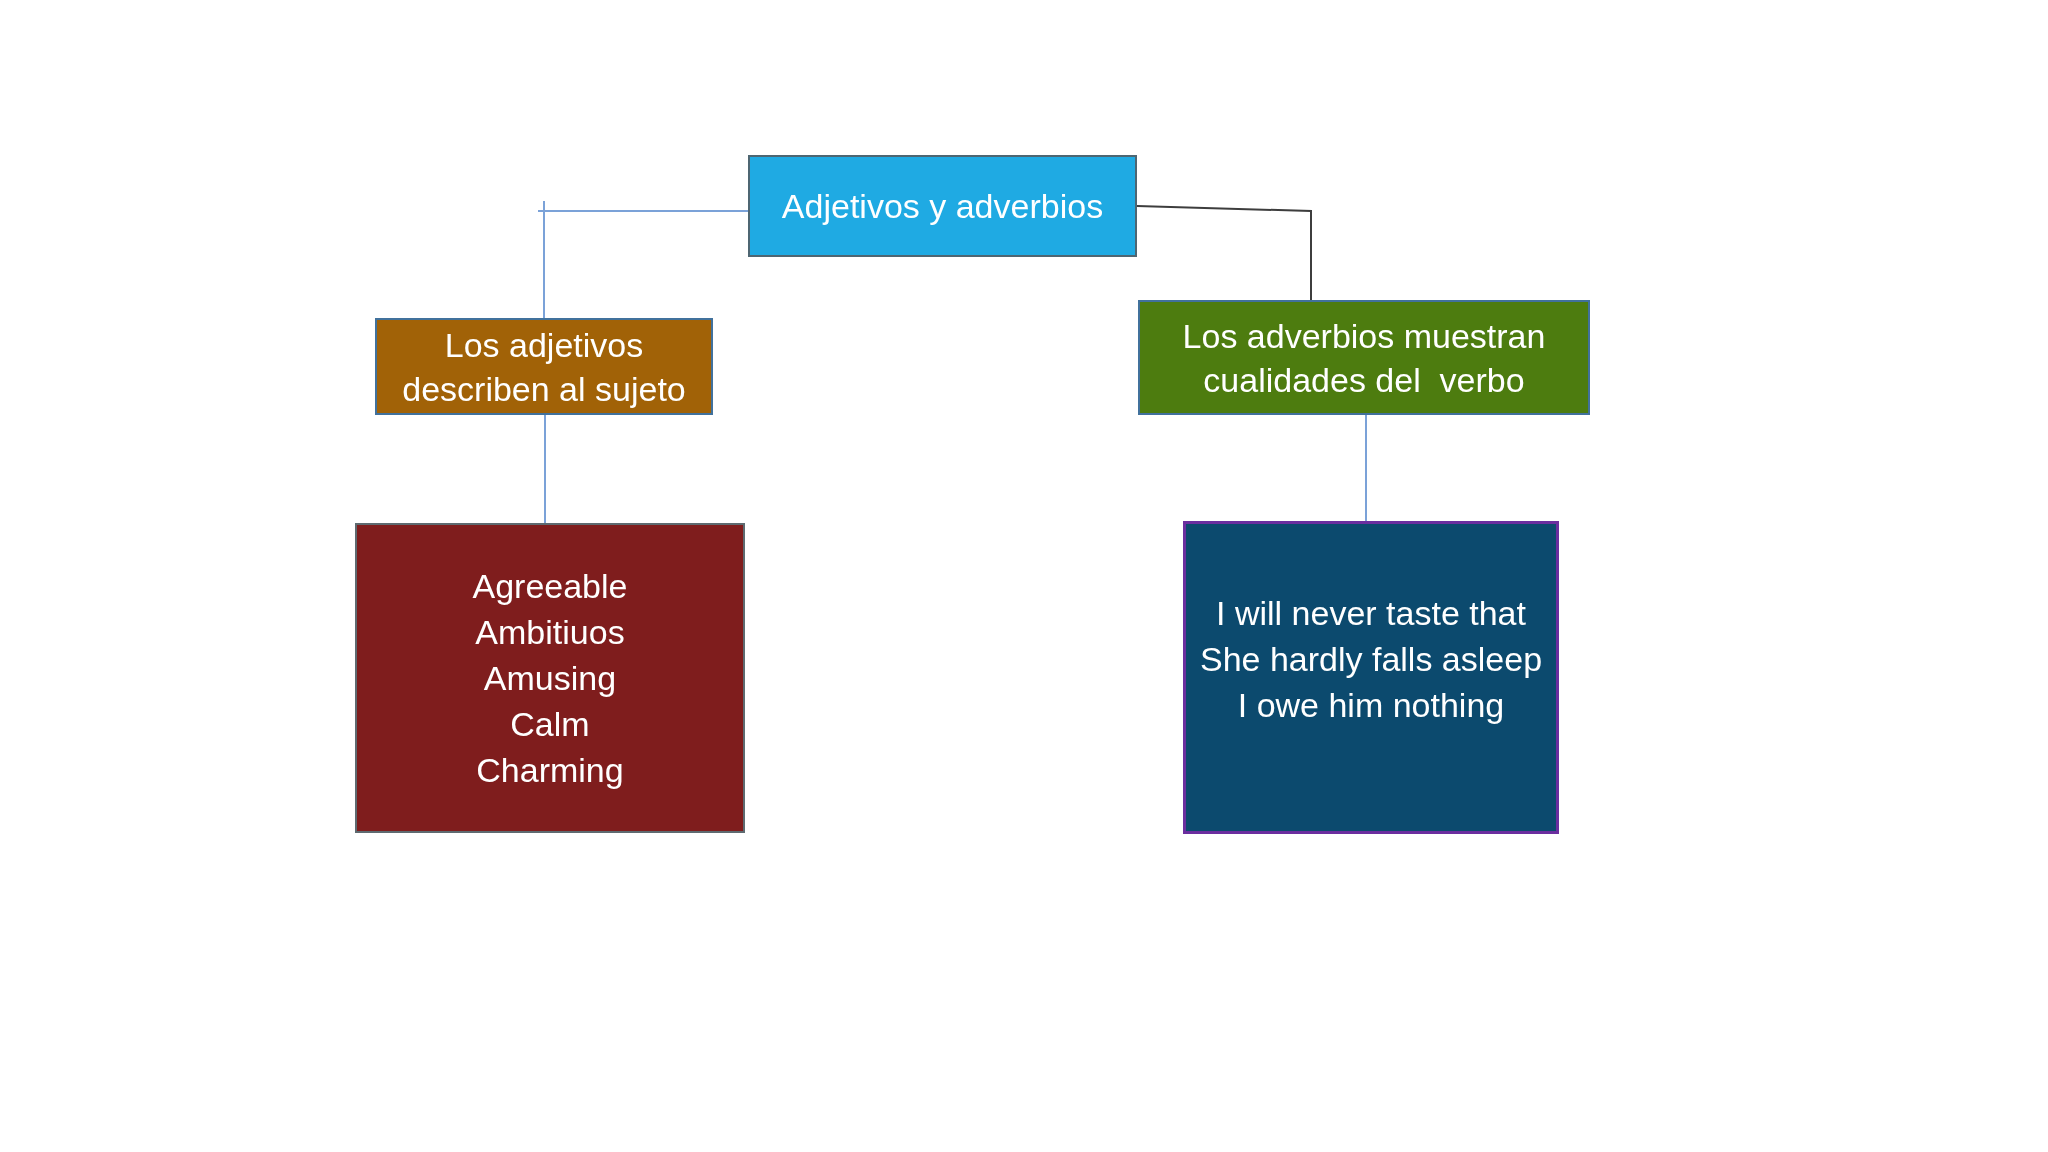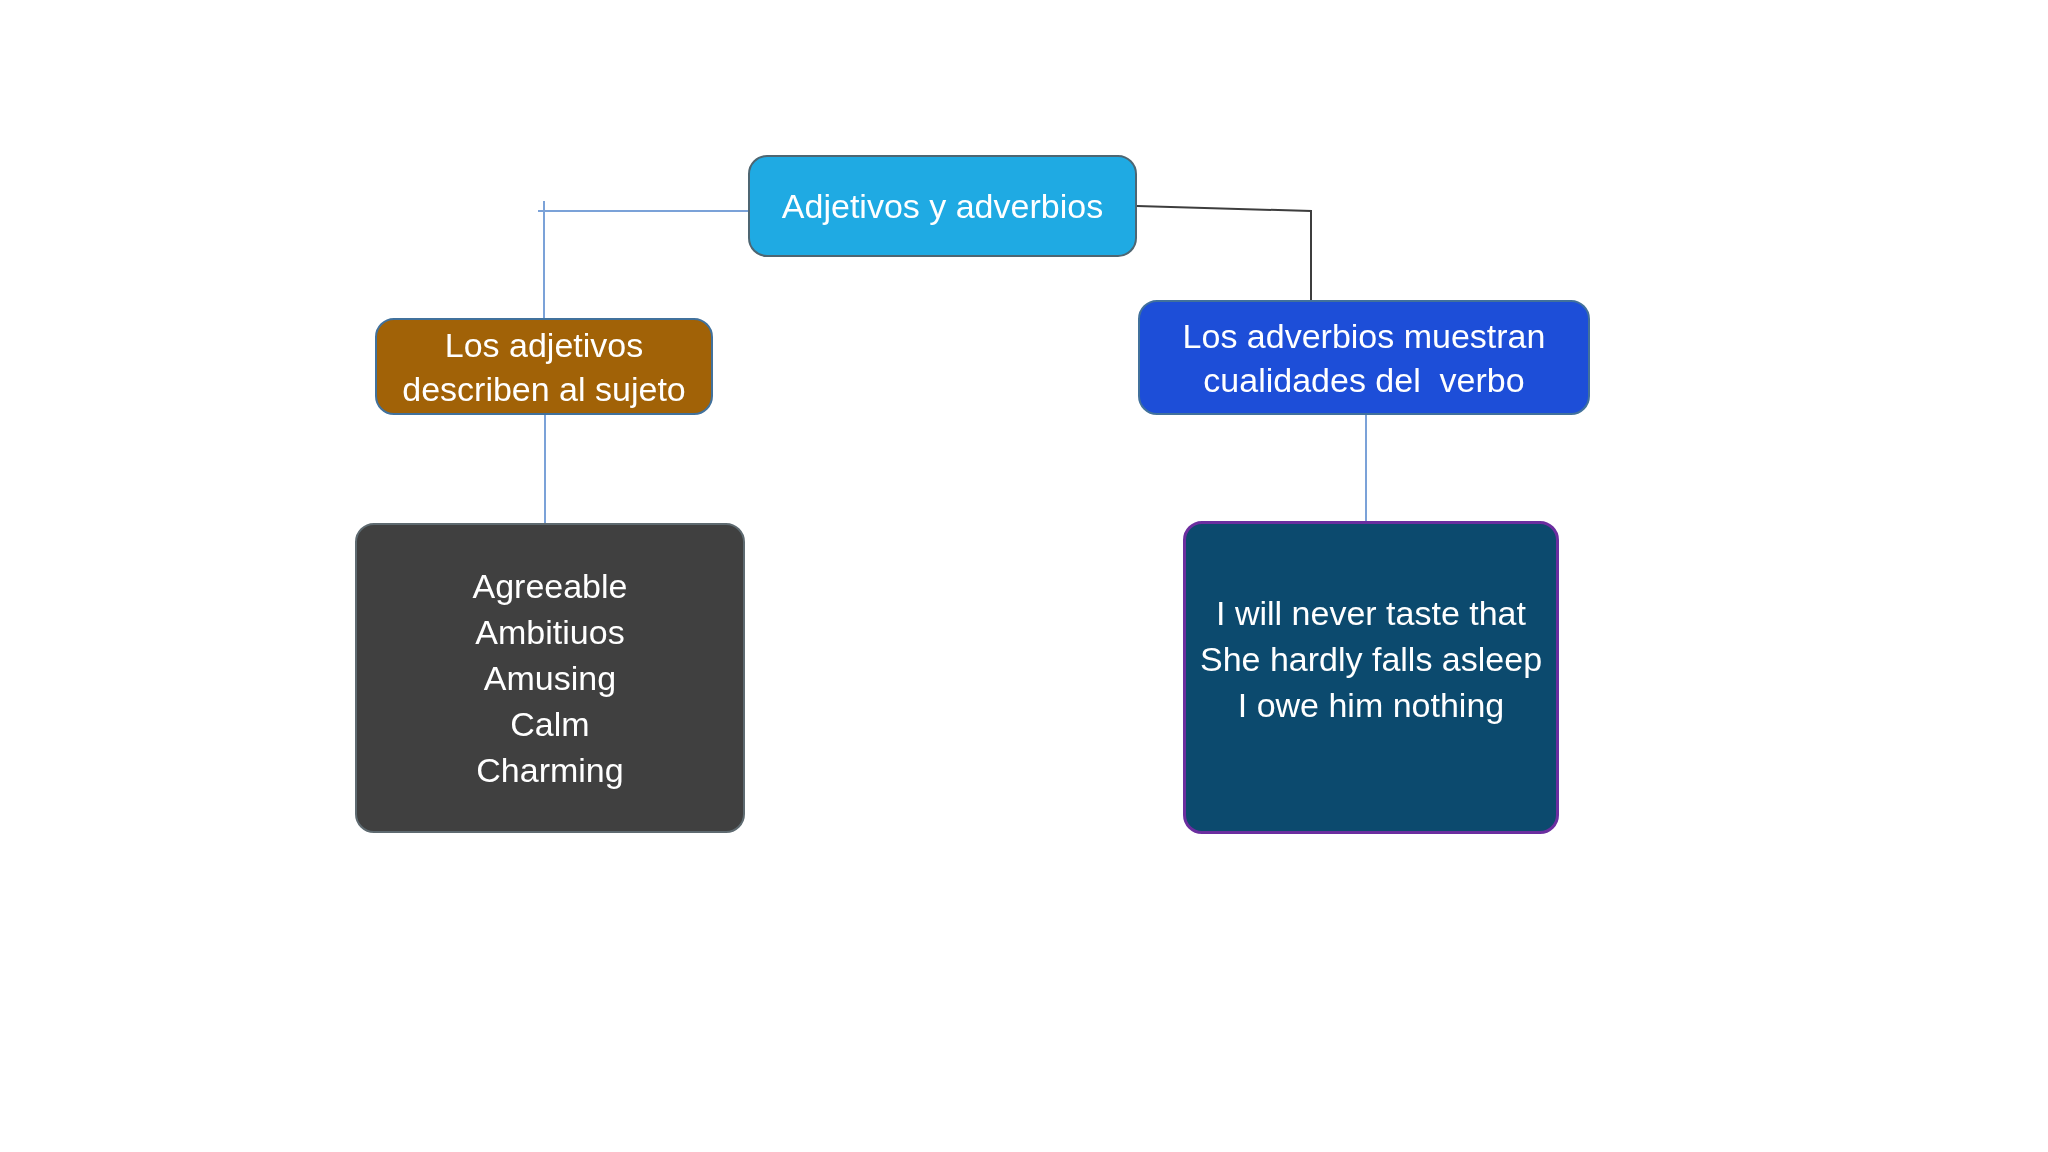--- a/index.html
+++ b/index.html
@@ -26,21 +26,20 @@
   .node {
     position: absolute;
     box-sizing: border-box;
     display: flex;
     align-items: center;
     justify-content: center;
     border-style: solid;
     border-width: 2px;
     color: #ffffff;
     text-align: center;
-    border-radius: 19px;
   }
   .node-text {
     white-space: pre-wrap;
     color: #ffffff;
   }
   
   .node-root {
     left: 748px; top: 155px;
     width: 389px; height: 102px;
     font-size: 34px;
@@ -97,26 +96,26 @@
 
   <div class="node node-root" style="background-color: rgb(31, 170, 227); border-color: rgb(78, 102, 114);">
     <span class="node-text">Adjetivos y adverbios</span>
   </div>
 
   <div class="node node-adj-def" style="background-color: #a16207; border-color: rgb(65, 113, 156);">
     <span class="node-text">Los adjetivos
 describen al sujeto</span>
   </div>
 
-  <div class="node node-adv-def" style="background-color: #1d4ed8; border-color: rgb(65, 113, 156);">
+  <div class="node node-adv-def" style="background-color: #4d7c0f; border-color: rgb(65, 113, 156);">
     <span class="node-text">Los adverbios muestran
 cualidades del  verbo</span>
   </div>
 
-  <div class="node node-adj-ex" style="background-color: #404040; border-color: rgb(94, 106, 112); text-align: center;">
+  <div class="node node-adj-ex" style="background-color: #7f1d1d; border-color: rgb(94, 106, 112); text-align: center;">
     <span class="node-text">Agreeable
 Ambitiuos
 Amusing
 Calm
 Charming</span>
   </div>
 
   <div class="node node-adv-ex" style="background-color: #0c4a6e; border-color: rgb(107, 46, 159);">
     <span class="node-text">I will never taste that
 She hardly falls asleep

